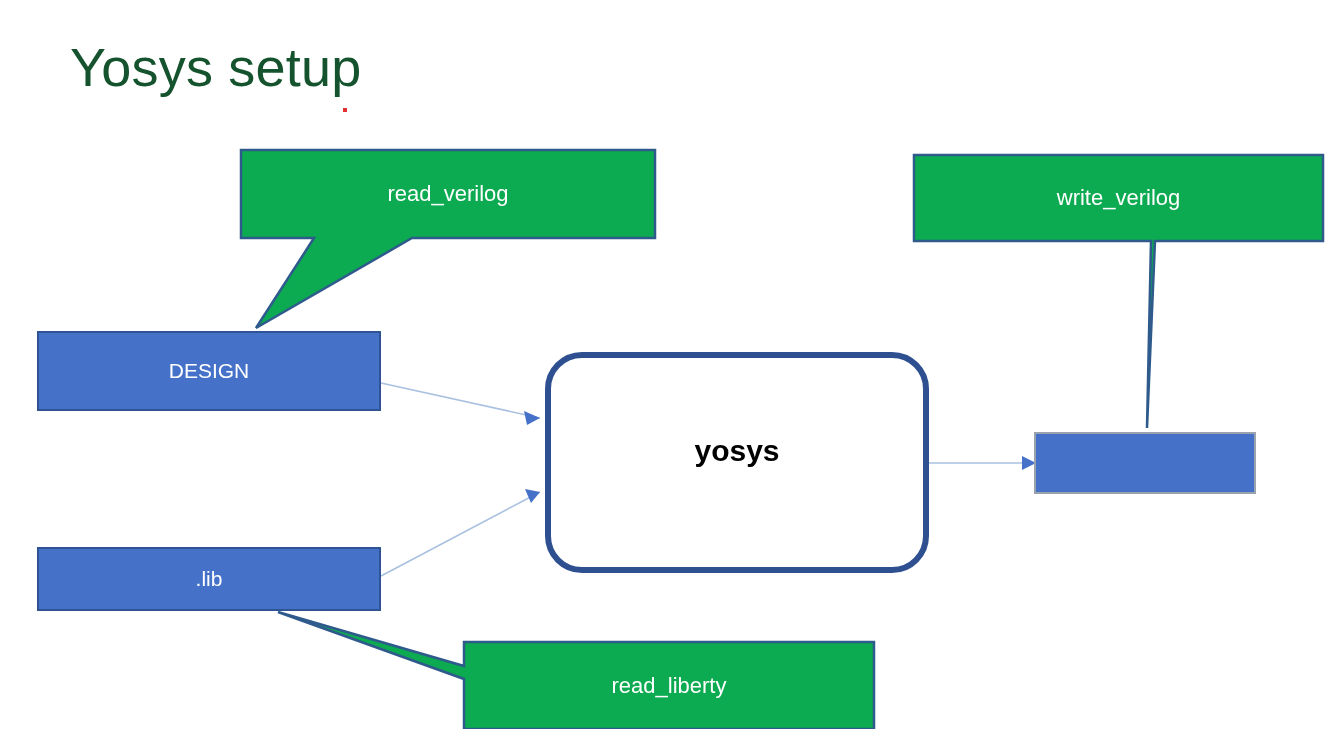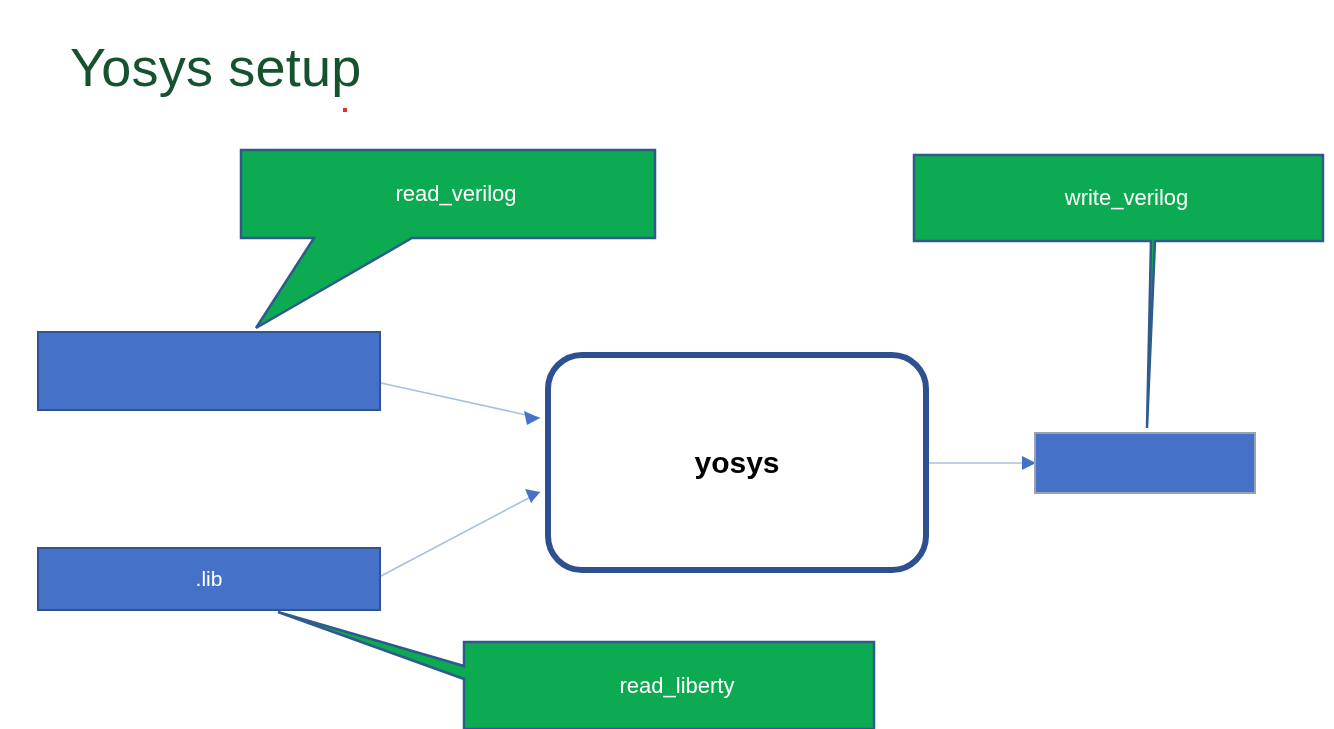--- a/index.html
+++ b/index.html
@@ -48,21 +48,20 @@
     left: 343px;
     top: 108px;
     width: 4px;
     height: 4px;
     background: #e03030;
   }
   .green-label {
     color: #ffffff;
     font-size: 22px;
     font-weight: 400;
-    padding-left: 8px;
   }
   .blue-label {
     color: #ffffff;
     font-size: 21px;
     font-weight: 400;
   }
   .yosys-label {
     color: #000000;
     font-size: 30px;
     font-weight: bold;
@@ -113,19 +112,20 @@
 
     <rect x="548" y="355" width="378" height="215" rx="34" ry="34" fill="#ffffff" stroke="#2E5090" stroke-width="6"></rect>
   </svg>
 
   <div class="label green-label" style="left:241px; top:150px; width:414px; height:88px;">read_verilog</div>
 
   <div class="label green-label" style="left:464px; top:642px; width:410px; height:87px;">read_liberty</div>
 
   <div class="label green-label" style="left:914px; top:155px; width:409px; height:86px;">write_verilog</div>
 
+  <div class="label blue-label" style="left:38px; top:332px; width:342px; height:78px;">DESIGN</div>
 
   <div class="label blue-label" style="left:38px; top:548px; width:342px; height:62px;text-align:center;">.lib</div>
 
 
-  <div class="label yosys-label" style="left:548px; top:355px; width:378px; height:215px;">yosys</div>
+  <div class="label yosys-label" style="left:548px; top:343px; width:378px; height:215px;">yosys</div>
 
 </div>
 
 </body></html>

